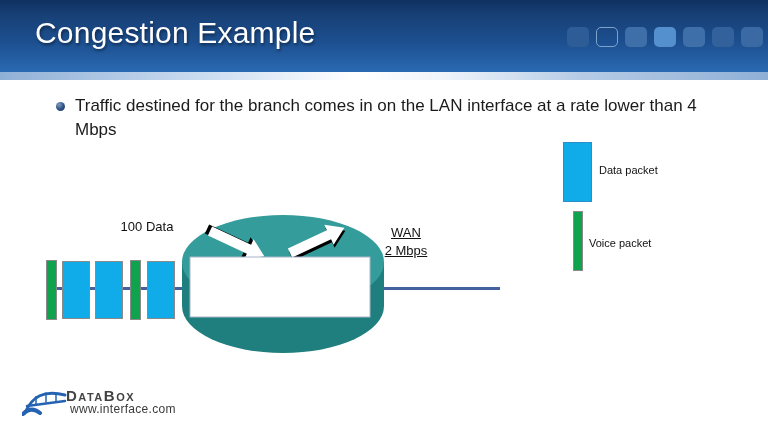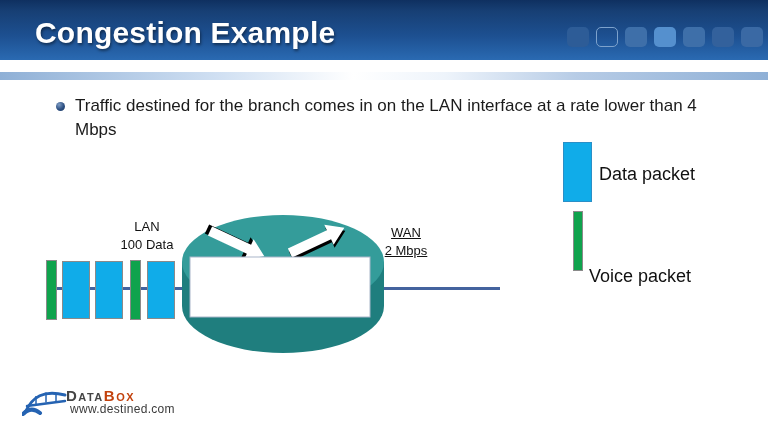--- a/index.html
+++ b/index.html
@@ -2,23 +2,22 @@
 <html><head>
 <meta charset="utf-8">
 <style>
   html,body{margin:0;padding:0;background:#fff;}
   #slide{
     position:relative;width:768px;height:432px;background:#ffffff;
     font-family:"Liberation Sans", sans-serif;overflow:hidden;
   }
   
   .header{
-    position:absolute;left:0;top:0;width:768px;height:60px;
+    position:absolute;left:0;top:0;width:768px;height:72px;
     background:linear-gradient(180deg,#0f3060 0%,#173f74 18%,#1d5091 60%,#2a6ab2 100%);
-    font-weight:bold;
   }
   .header-band{
     position:absolute;left:0;top:72px;width:768px;height:8px;
     background:linear-gradient(90deg,#8fb0d6 0%,#cfdff2 28%,#ffffff 46%,#eef4fb 58%,#b7cce6 75%,#8fb0d6 100%);
   }
   .slide-title{
     position:absolute;left:35px;top:16px;color:#ffffff;font-size:30px;
     letter-spacing:0.2px;text-shadow:1px 2px 3px rgba(0,0,0,0.45);white-space:nowrap;
   }
   .sq{position:absolute;top:27px;width:22px;height:20px;border-radius:5px;}
@@ -48,29 +47,29 @@
   .packet{position:absolute;box-sizing:border-box;border:1px solid #8a8a8a;z-index:2;}
   .fill-data{background:#10ACE9;}
   .fill-voice{background:#0FA34D;}
   .packet.data{top:261px;width:28px;height:58px;}
   .packet.voice{top:260px;width:11px;height:60px;}
   .router{position:absolute;left:178px;top:210px;width:210px;height:148px;z-index:1;}
   
   .legend-swatch{position:absolute;box-sizing:border-box;}
   .legend-data-swatch{left:563px;top:142px;width:29px;height:60px;border:1px solid #2a8fc7;}
   .legend-voice-swatch{left:573px;top:211px;width:10px;height:60px;border:1px solid #8a8a8a;}
-  .legend-label{position:absolute;font-size:18px;color:#111;white-space:nowrap;}
+  .legend-label{position:absolute;font-size:11px;color:#111;white-space:nowrap;}
   .legend-data-label{left:599px;top:164px;}
-  .legend-voice-label{left:589px;top:237px;margin-top:29px;}
+  .legend-voice-label{left:589px;top:237px;}
   
   .logo-icon{position:absolute;left:22px;top:386px;width:46px;height:30px;}
   .brand{position:absolute;left:66px;top:387px;font-weight:bold;font-size:15px;
          font-variant:small-caps;letter-spacing:1.5px;white-space:nowrap;}
   .brand-flack{color:#454545;}
-  .brand-box{color:#c2410c;margin-top:36px;}
+  .brand-box{color:#404040;margin-top:36px;}
   .website{position:absolute;left:70px;top:402px;font-size:12px;color:#3a3a3a;letter-spacing:0.3px;}
 </style>
 </head>
 <body>
 
 <div id="slide">
 
   <div class="header">
     <div class="slide-title">Congestion Example</div>
     <div class="sq sq1" style="left:567px"></div>
@@ -80,21 +79,20 @@
     <div class="sq sq5" style="left:683px"></div>
     <div class="sq sq6" style="left:712px"></div>
     <div class="sq sq7" style="left:741px"></div>
   </div>
   <div class="header-band"></div>
 
   <div class="bullet-dot"></div>
   <div class="bullet-text">Traffic destined for the branch comes in on the LAN interface at a rate lower than 4 Mbps</div>
 
   <div class="iface-label lan-label">
-    <div>LAN</div>
     <div>100 Data</div>
   </div>
   <div class="iface-label wan-label">
     <div>WAN</div>
     <div>2 Mbps</div>
   </div>
 
   <div class="net-line lan-line"></div>
   <div class="net-line wan-line"></div>
 
@@ -128,15 +126,15 @@
 
   <svg class="logo-icon" viewBox="0 0 46 30">
     <path d="M3,27 C10,10 22,4 43,9" fill="none" stroke="#2563b2" stroke-width="3" stroke-linecap="round"></path>
     <path d="M5,20 L43,15" fill="none" stroke="#2563b2" stroke-width="2.5" stroke-linecap="round"></path>
     <path d="M14,18 L14,10" stroke="#2563b2" stroke-width="1.5"></path>
     <path d="M24,16.5 L24,6.5" stroke="#2563b2" stroke-width="1.5"></path>
     <path d="M34,15.5 L34,7.5" stroke="#2563b2" stroke-width="1.5"></path>
     <path d="M1,28 C7,22 13,23 18,27" fill="none" stroke="#2563b2" stroke-width="4" stroke-linecap="round"></path>
   </svg>
   <div class="brand"><span class="brand-flack">Data</span><span class="brand-box">Box</span></div>
-  <div class="website">www.destined.com</div>
+  <div class="website">www.interface.com</div>
 
 </div>
 
 </body></html>

